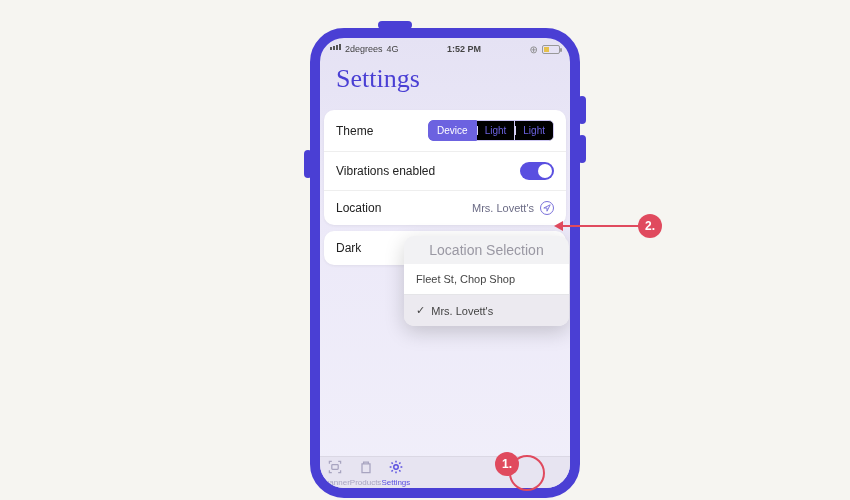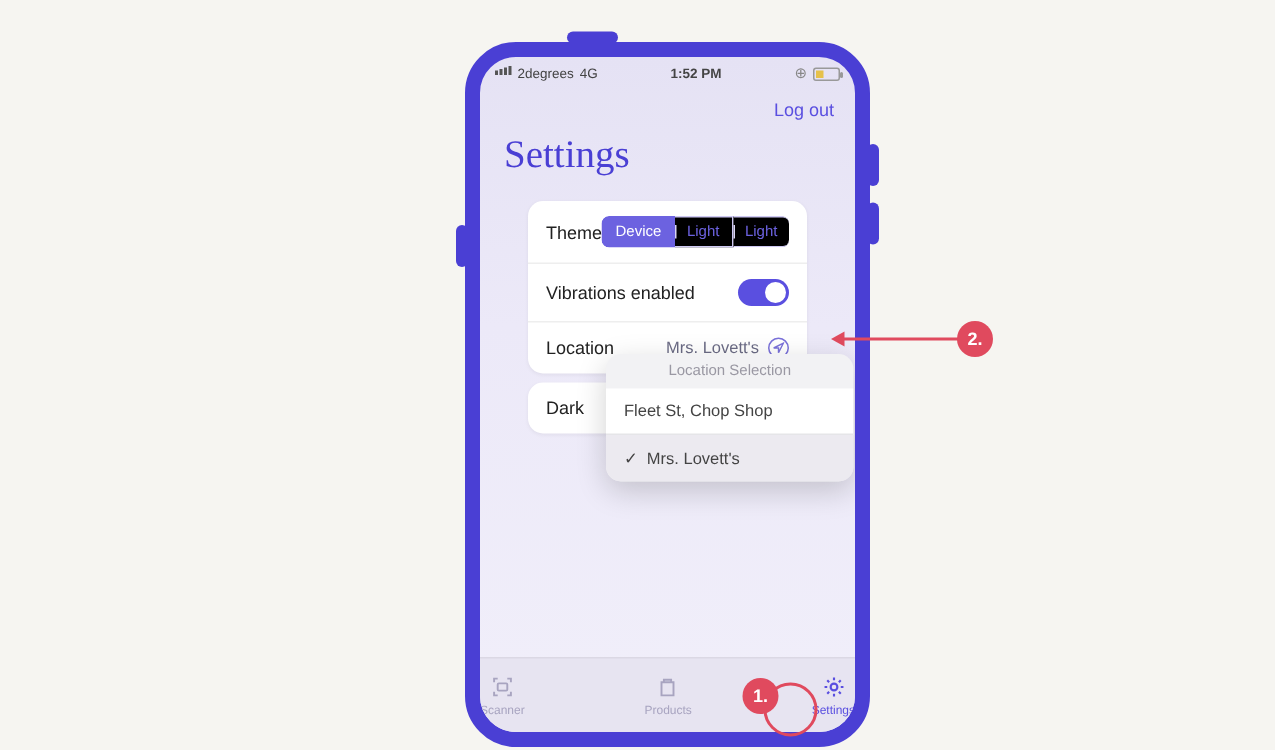--- a/index.html
+++ b/index.html
@@ -36,21 +36,21 @@
     .sig { display: inline-flex; gap: 1px; align-items: flex-end; }
     .sig i { width: 2px; background: #555; display: inline-block; }
     .sig i:nth-child(1){height:3px}.sig i:nth-child(2){height:4px}.sig i:nth-child(3){height:5px}.sig i:nth-child(4){height:6px}
     .battery { width: 18px; height: 9px; border: 1px solid #999; border-radius: 2px; position: relative; }
     .battery::after { content: ""; position: absolute; right: -3px; top: 2px; width: 2px; height: 4px; background: #999; border-radius: 1px; }
     .battery .fill { position: absolute; left: 1px; top: 1px; bottom: 1px; width: 30%; background: #e6c14b; }
     .logout { text-align: right; padding: 6px 14px 0 0; }
     .logout span { color: #5a4fe0; font-size: 12px; }
     .title { padding: 6px 16px 10px 16px; font-family: Georgia, "Times New Roman", serif; font-size: 26px; color: #4a3fd4; font-weight: 500; }
     .card {
-      margin: 6px 32px; background: #fff; border-radius: 10px;
+      margin: 6px 4px; background: #fff; border-radius: 10px;
       box-shadow: 0 1px 3px rgba(0,0,0,0.06);
     }
     .row { display: flex; align-items: center; justify-content: space-between; padding: 10px 12px; font-size: 12px; color: #222; }
     .row + .row { border-top: 1px solid #eee; }
     .seg { display: flex; border-radius: 5px; overflow: hidden; font-size: 10px; }
     .seg span { padding: 4px 8px; border: 1px solid #cfc9f3; color: #6c62e0; background: #000000; }
     .seg span + span { border-left: none; position: relative; }
     .seg span + span::before { content:""; position:absolute; left:0; top:5px; bottom:5px; width:1px; background:#d9d4f3; }
     .seg span.active { background: #6c62e0; color: #fff; border-color: #6c62e0; }
     .seg span:first-child { border-radius: 5px 0 0 5px; }
@@ -58,28 +58,28 @@
     .switch { width: 34px; height: 18px; background: #5a4fe0; border-radius: 10px; position: relative; }
     .switch::after { content: ""; position: absolute; right: 2px; top: 2px; width: 14px; height: 14px; background: #fff; border-radius: 50%; }
     .loc-right { display: flex; align-items: center; gap: 6px; color: #6b6b85; font-size: 11px; }
     .loc-right .circle { width: 14px; height: 14px; border: 1.2px solid #7a71da; border-radius: 50%; display:flex; align-items:center; justify-content:center; }
     .loc-right .circle svg { display:block; }
     .popover {
       position: absolute; left: 84px; top: 198px; width: 165px;
       background: #f2f2f4; border-radius: 10px; box-shadow: 0 6px 20px rgba(0,0,0,0.18);
       font-size: 11px; color: #444; overflow: hidden; z-index: 5;
     }
-    .popover .head { text-align: center; color: #9a98a3; font-size: 10px; padding: 6px 0; }
+    .popover .head { text-align: center; color: #9a98a3; font-size: 14px; padding: 6px 0; }
     .popover .item { background: #fff; padding: 9px 12px; border-bottom: 1px solid #e5e5e8; display:flex; align-items:flex-end; gap:6px; }
     .popover .item.sel { background: #eceaf0; }
     .popover .item:last-child { border-bottom: none; }
     .check { font-size: 11px; }
     .tabbar {
-      position: absolute; left: 0; right: 0; bottom: 0; height: 50px;
-      background: #e7e4f1; display: flex; justify-content: space-between; align-items: center;
+      position: absolute; left: 0; right: 0; bottom: 0; height: 32px;
+      background: #e7e4f1; display: flex; justify-content: flex-start; align-items: center;
       border-top: 1px solid rgba(0,0,0,0.05);
     }
     .tab { display: flex; flex-direction: column; align-items: center; font-size: 8px; color: #a8a4c0; gap: 2px; }
     .tab.active { color: #5a4fe0; }
     .tab .ic { width: 18px; height: 18px; display:flex; align-items:center; justify-content:center; }
     .annot { position: absolute; display:flex; align-items:center; justify-content:center;
       width: 24px; height: 24px; border-radius: 50%; background: #e04a5e; color: #fff;
       font-size: 12px; font-weight: 600; }
     .annot-ring { position: absolute; border: 2.5px solid #e04a5e; border-radius: 50%; }
     .arrow-line { position: absolute; height: 2px; background: #e04a5e; }
@@ -108,23 +108,20 @@
     </div>
     <div style="font-weight:600">1:52 PM</div>
     <div class="right">
       <span style="font-size:10px;color:#888">⊕</span>
       <span class="battery">
           <span class="fill"></span>
         </span>
     </div>
   </div>
 
-  <div class="logout">
-    <span>Log out</span>
-  </div>
 
   <div class="title">Settings</div>
 
   <div class="card">
     <div class="row">
       <span>Theme</span>
       <div class="seg">
         <span class="active">Device</span>
         <span>Light</span>
         <span>Light</span>

